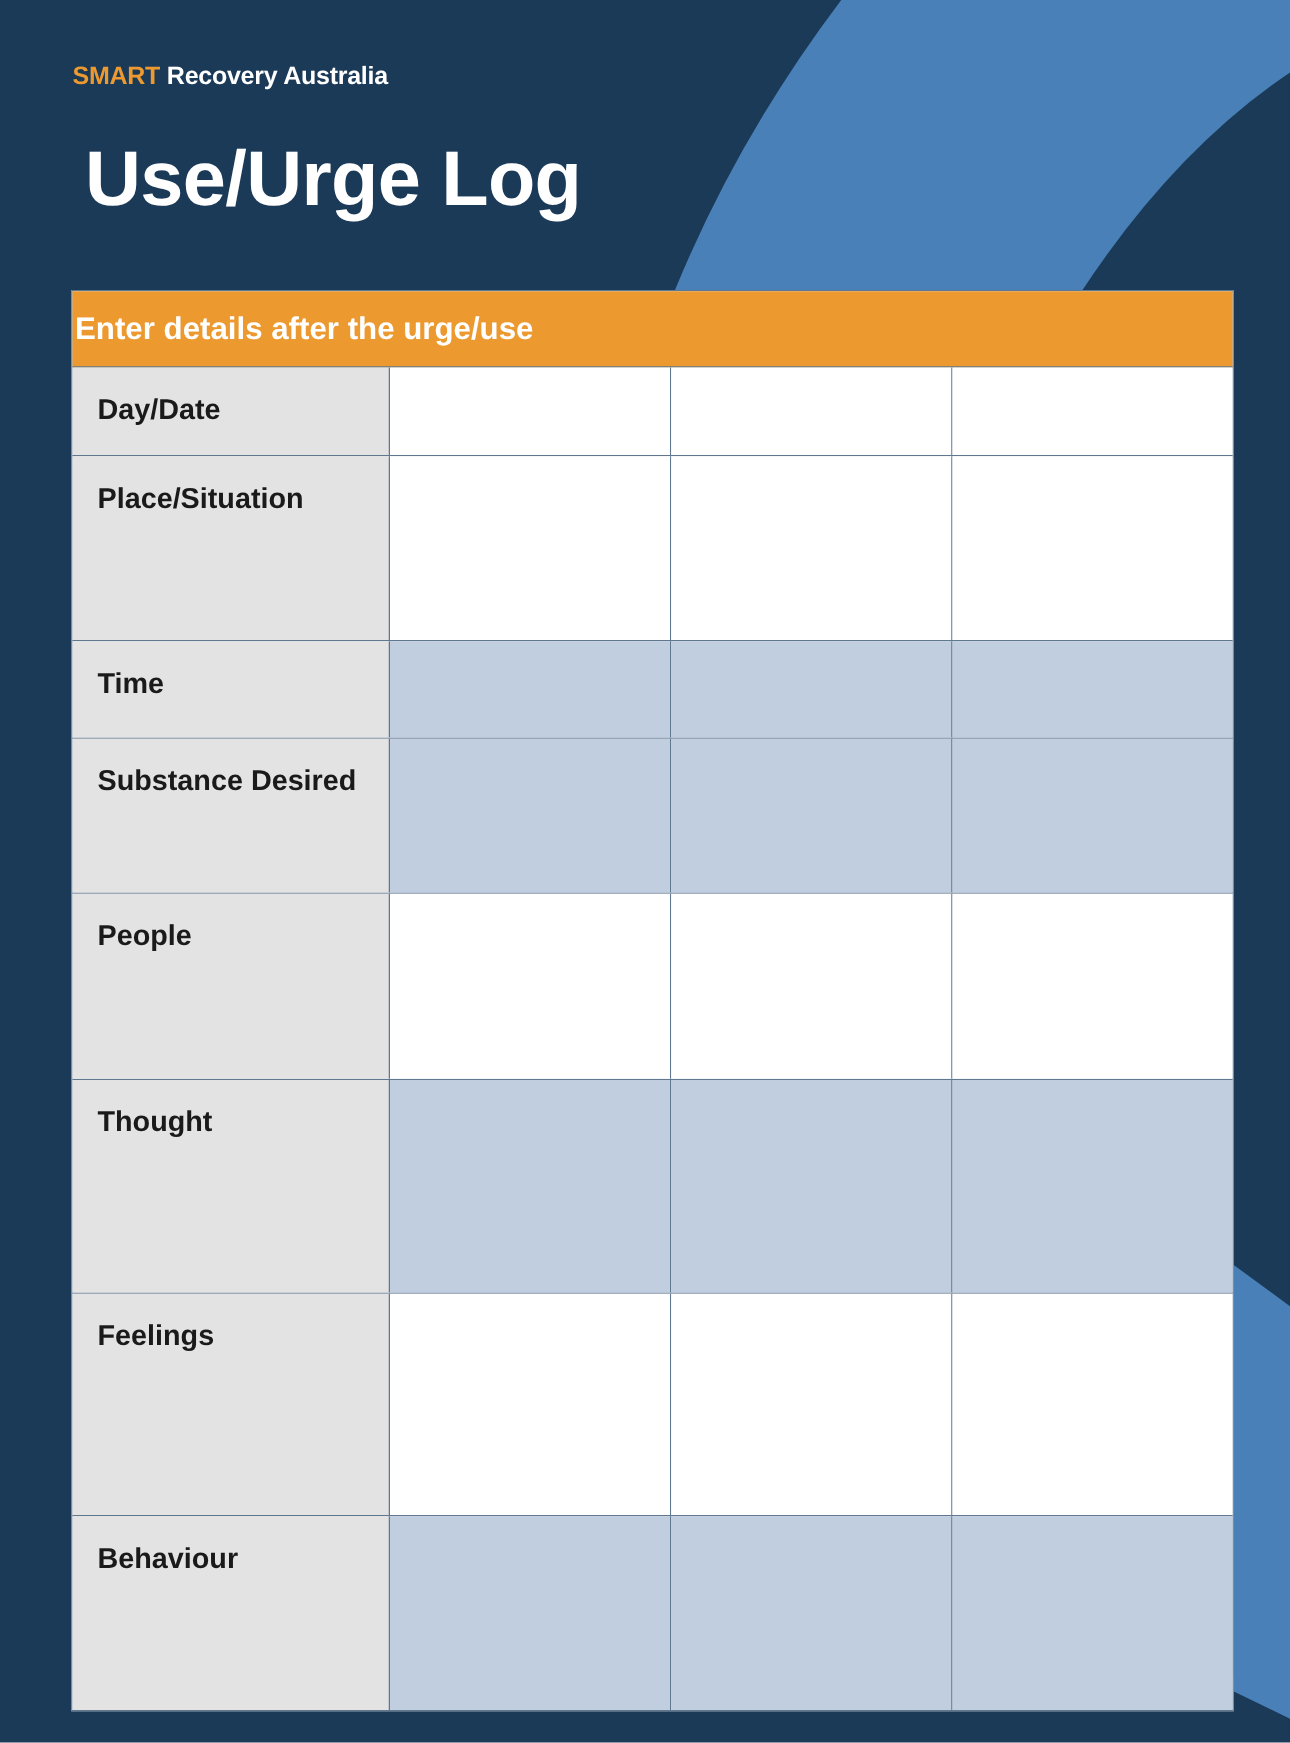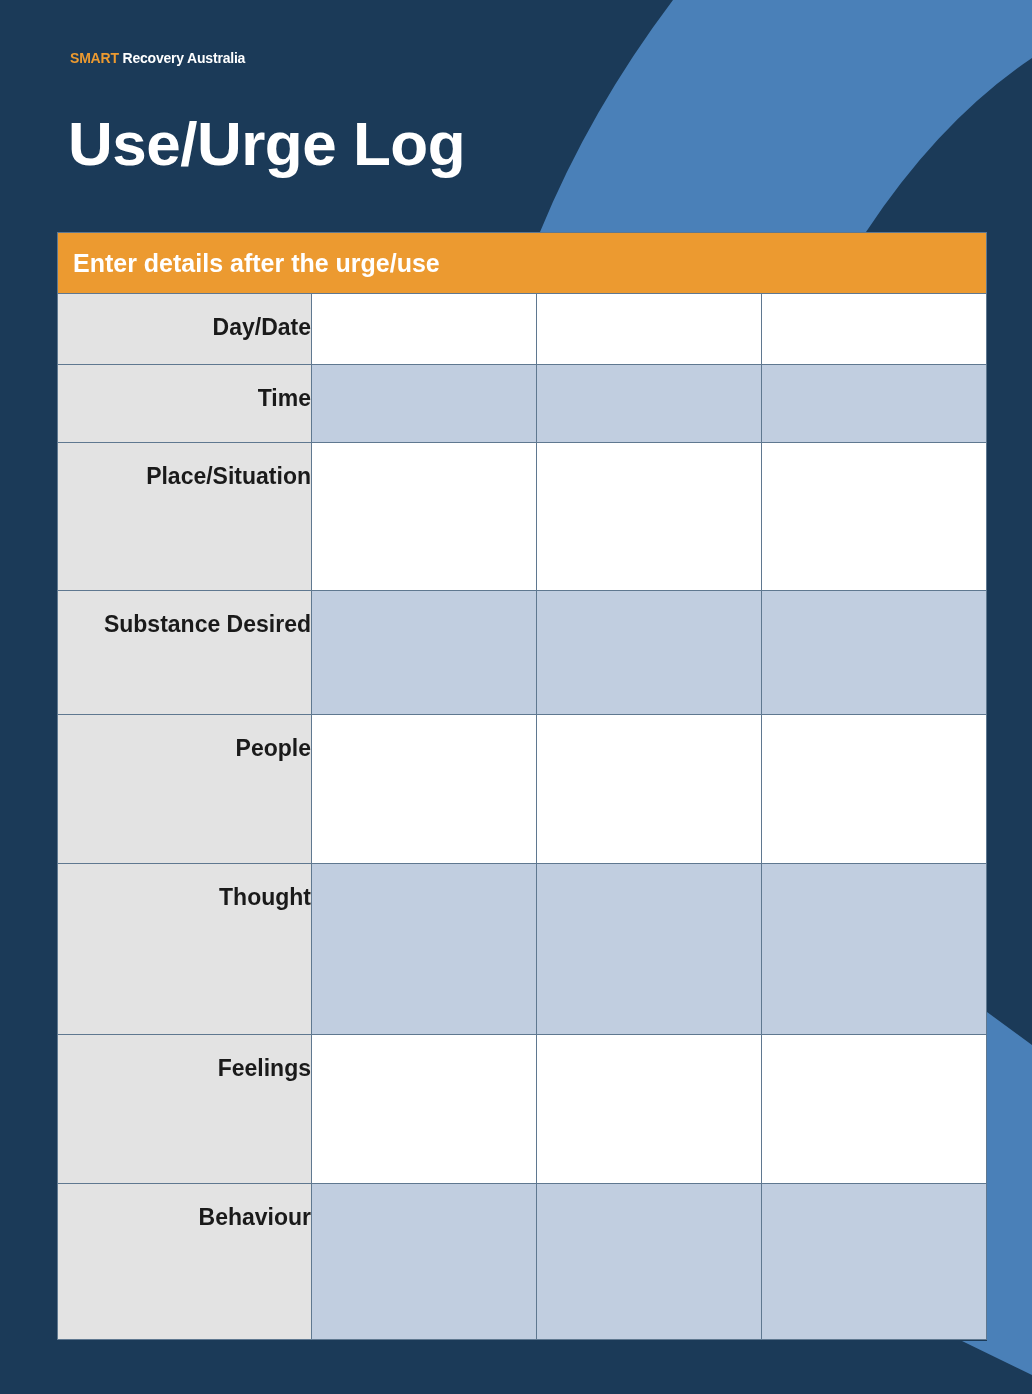--- a/index.html
+++ b/index.html
@@ -1,25 +1,25 @@
 <!DOCTYPE html>
 <html><head>
 <meta charset="utf-8">
 <style>
   html, body { margin:0; padding:0; }
   body { width:1032px; height:1394px; position:relative; overflow:hidden; background:#1b3a58; font-family:"Liberation Sans", sans-serif; }
   .bg-art { position:absolute; left:0; top:0; width:1032px; height:1394px; }
-  .brand { position:absolute; left:70px; top:50px; font-size:14px; font-weight:bold; letter-spacing:-0.2px; color:#ffffff; }
+  .brand { position:absolute; left:58px; top:50px; font-size:20px; font-weight:bold; letter-spacing:-0.2px; color:#ffffff; }
   .brand .accent { color:#ec9a30; }
   .title { position:absolute; left:56px; top:92px; font-size:62px; font-weight:bold; color:#ffffff; letter-spacing:-0.5px; line-height:80px; margin:12px; }
   .log { position:absolute; left:57px; top:232px; width:930px; border:1px solid #5f7890; box-sizing:border-box; background:#fff; }
-  .log-header { height:61px; background:#ec9a30; color:#fff; font-weight:bold; font-size:25px; line-height:61px; padding-left:15px; border-bottom:1px solid #5f7890; box-sizing:border-box; }
+  .log-header { height:61px; background:#ec9a30; color:#fff; font-weight:bold; font-size:25px; line-height:61px; padding-left:2px; border-bottom:1px solid #5f7890; box-sizing:border-box; }
   .row { display:flex; border-bottom:1px solid #5f7890; box-sizing:border-box; }
   .row:last-child { border-bottom:none; }
-  .label { width:254px; background:#e3e3e3; border-right:1px solid #5f7890; box-sizing:border-box; font-size:23px; font-weight:bold; color:#1a1a1a; padding:20px 0 0 20px;text-align:right; }
+  .label { width:254px; background:#e3e3e3; border-right:1px solid #5f7890; box-sizing:border-box; font-size:23px; font-weight:bold; color:#1a1a1a; padding:20px 0 0 20px; }
   .cell { flex:1; border-right:1px solid #5f7890; box-sizing:border-box; }
   .cell:last-child { border-right:none; }
   .row.shaded .cell { background:#c1cee0; }
   .row.plain .cell { background:#ffffff; }
 </style>
 </head>
 <body>
 
 <svg class="bg-art" viewBox="0 0 1032 1394" xmlns="http://www.w3.org/2000/svg">
   <path d="M673 0 Q 590 110 540 232 L 866 232 Q 940 120 1032 58 L 1032 0 Z" fill="#4a80b8"></path>
@@ -32,28 +32,28 @@
 
 <div class="log">
   <div class="log-header">Enter details after the urge/use</div>
 
   <div class="row plain" style="height:71px">
     <div class="label">Day/Date</div>
     <div class="cell"></div>
     <div class="cell"></div>
     <div class="cell"></div>
   </div>
-  <div class="row shaded" style="height:78px">
-    <div class="label">Time</div>
+  <div class="row plain" style="height:148px">
+    <div class="label">Place/Situation</div>
     <div class="cell"></div>
     <div class="cell"></div>
     <div class="cell"></div>
   </div>
-  <div class="row plain" style="height:148px">
-    <div class="label">Place/Situation</div>
+  <div class="row shaded" style="height:78px">
+    <div class="label">Time</div>
     <div class="cell"></div>
     <div class="cell"></div>
     <div class="cell"></div>
   </div>
   <div class="row shaded" style="height:124px">
     <div class="label">Substance Desired</div>
     <div class="cell"></div>
     <div class="cell"></div>
     <div class="cell"></div>
   </div>
@@ -62,21 +62,21 @@
     <div class="cell"></div>
     <div class="cell"></div>
     <div class="cell"></div>
   </div>
   <div class="row shaded" style="height:171px">
     <div class="label">Thought</div>
     <div class="cell"></div>
     <div class="cell"></div>
     <div class="cell"></div>
   </div>
-  <div class="row plain" style="height:149px">
+  <div class="row plain" style="height:178px">
     <div class="label">Feelings</div>
     <div class="cell"></div>
     <div class="cell"></div>
     <div class="cell"></div>
   </div>
   <div class="row shaded" style="height:155px">
     <div class="label">Behaviour</div>
     <div class="cell"></div>
     <div class="cell"></div>
     <div class="cell"></div>

